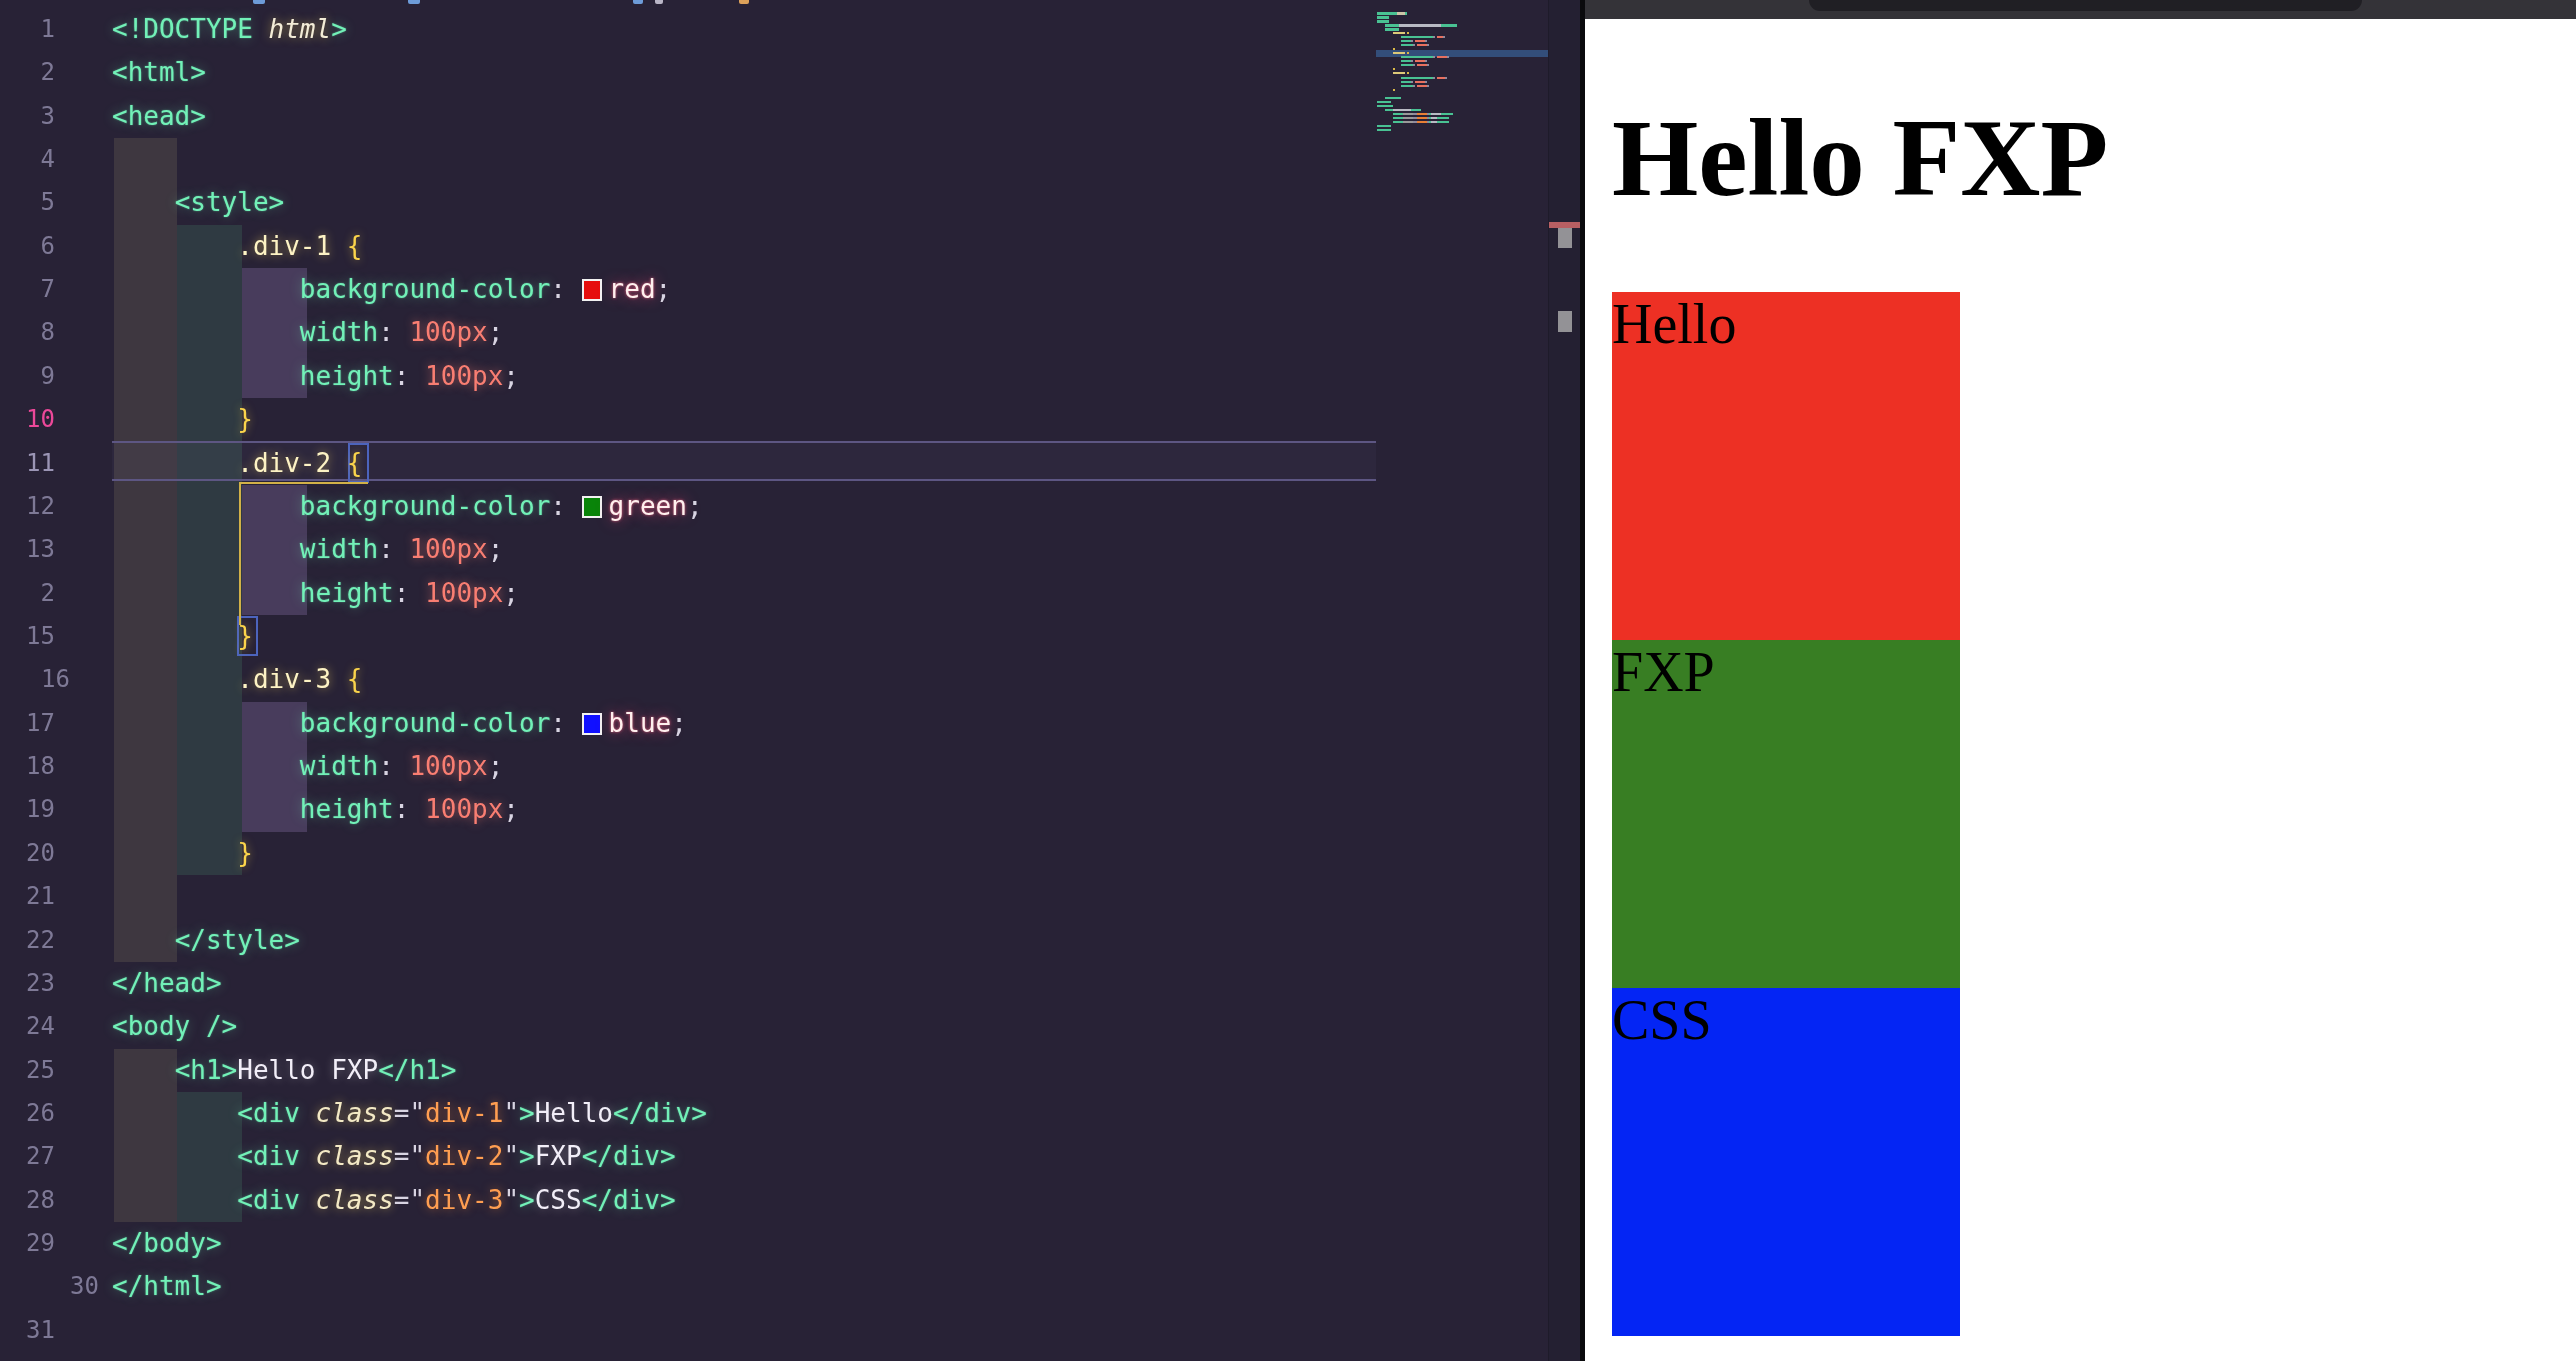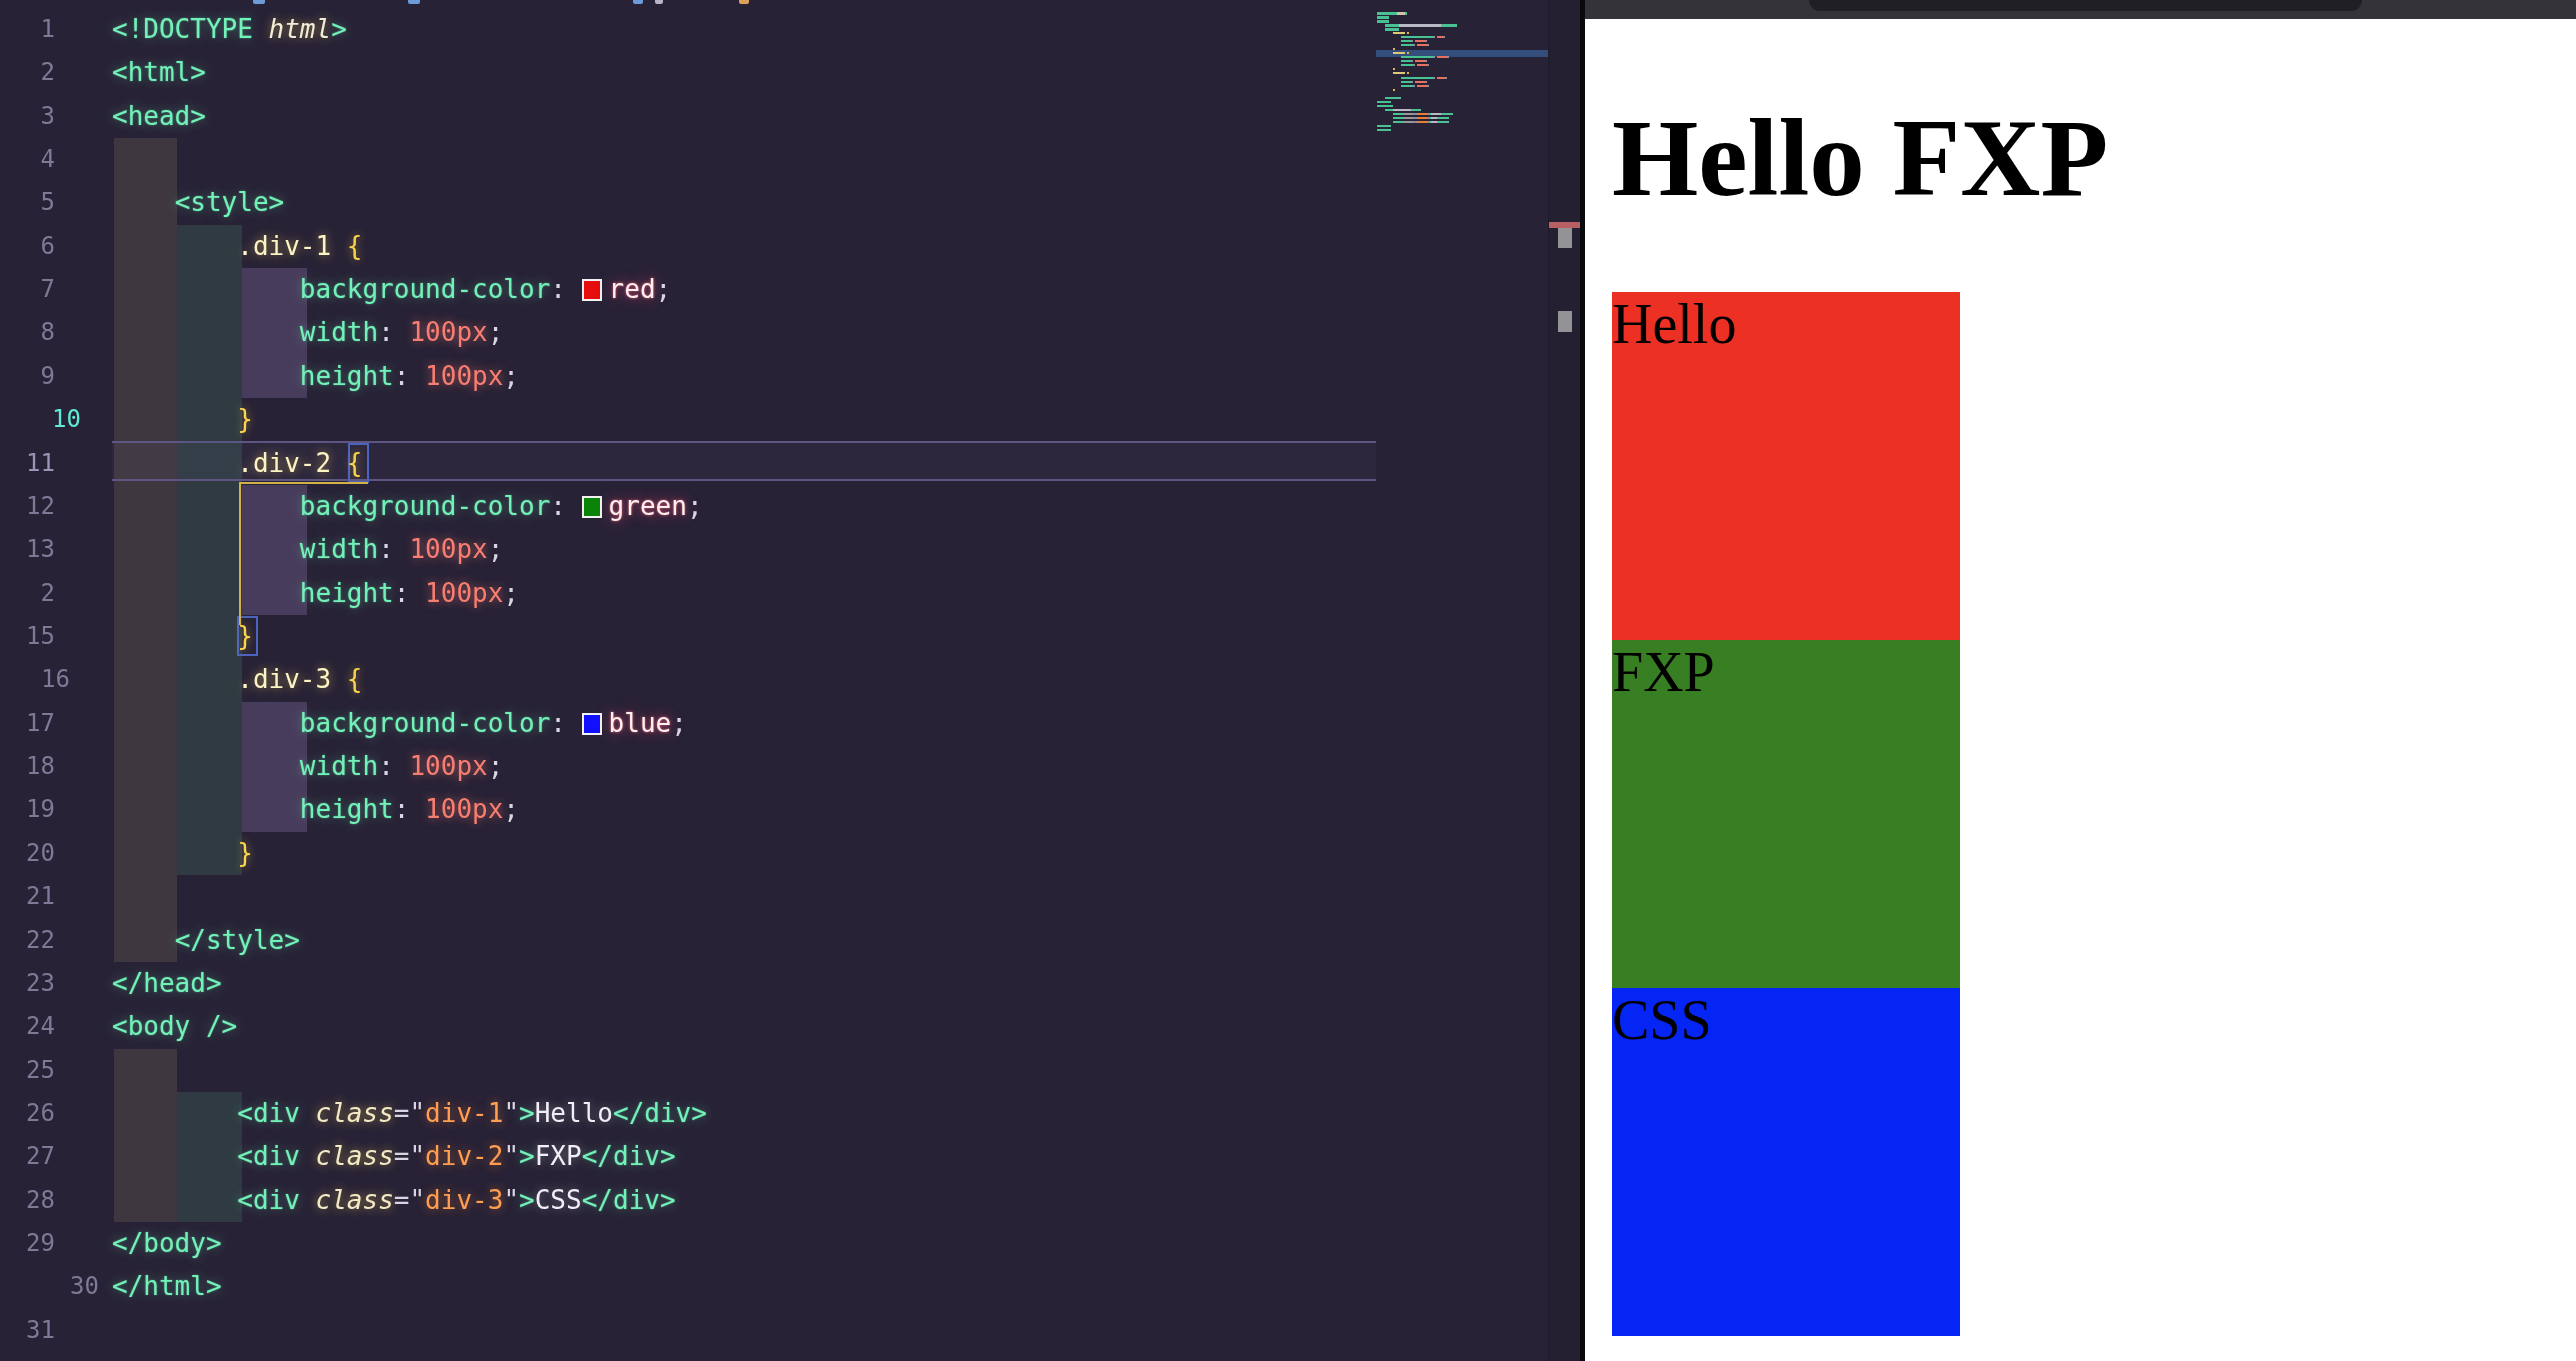--- a/index.html
+++ b/index.html
@@ -66,36 +66,36 @@
     <div id="code-layer">
         <div class="code-line" style="top: 8px; height: 43px; line-height: 43px;"><span class="gutter-num" style="color: rgb(126, 121, 150);">1</span><span class="code-text"><span class="tok-tag">&lt;!DOCTYPE </span><span class="tok-doctype">html</span><span class="tok-tag">&gt;</span></span></div>
         <div class="code-line" style="top: 51px; height: 43px; line-height: 43px;"><span class="gutter-num" style="color: rgb(126, 121, 150);">2</span><span class="code-text"><span class="tok-tag">&lt;html&gt;</span></span></div>
         <div class="code-line" style="top: 95px; height: 43px; line-height: 43px;"><span class="gutter-num" style="color: rgb(126, 121, 150);">3</span><span class="code-text"><span class="tok-tag">&lt;head&gt;</span></span></div>
         <div class="code-line" style="top: 138px; height: 43px; line-height: 43px;"><span class="gutter-num" style="color: rgb(126, 121, 150);">4</span></div>
         <div class="code-line" style="top: 181px; height: 43px; line-height: 43px;"><span class="gutter-num" style="color: rgb(126, 121, 150);">5</span><span class="code-text"><span class="tok-sp">    </span><span class="tok-tag">&lt;style&gt;</span></span></div>
         <div class="code-line" style="top: 225px; height: 43px; line-height: 43px;"><span class="gutter-num" style="color: rgb(126, 121, 150);">6</span><span class="code-text"><span class="tok-sp">        </span><span class="tok-sel">.div-1</span><span class="tok-sp"> </span><span class="tok-brace">{</span></span></div>
         <div class="code-line" style="top: 268px; height: 43px; line-height: 43px;"><span class="gutter-num" style="color: rgb(126, 121, 150);">7</span><span class="code-text"><span class="tok-sp">            </span><span class="tok-prop">background-color</span><span class="tok-pun">:</span><span class="tok-sp"> </span><span class="swatch" style="background: rgb(230, 13, 13);"></span><span class="tok-val">red</span><span class="tok-pun">;</span></span></div>
         <div class="code-line" style="top: 311px; height: 43px; line-height: 43px;"><span class="gutter-num" style="color: rgb(126, 121, 150);">8</span><span class="code-text"><span class="tok-sp">            </span><span class="tok-prop">width</span><span class="tok-pun">:</span><span class="tok-sp"> </span><span class="tok-num">100px</span><span class="tok-pun">;</span></span></div>
         <div class="code-line" style="top: 355px; height: 43px; line-height: 43px;"><span class="gutter-num" style="color: rgb(126, 121, 150);">9</span><span class="code-text"><span class="tok-sp">            </span><span class="tok-prop">height</span><span class="tok-pun">:</span><span class="tok-sp"> </span><span class="tok-num">100px</span><span class="tok-pun">;</span></span></div>
-        <div class="code-line" style="top: 398px; height: 43px; line-height: 43px;"><span class="gutter-num" style="color: #5eead4; margin-left: 26px;">10</span><span class="code-text"><span class="tok-sp">        </span><span class="tok-brace">}</span></span></div>
+        <div class="code-line" style="top: 398px; height: 43px; line-height: 43px;"><span class="gutter-num" style="color: #ec4899;">10</span><span class="code-text"><span class="tok-sp">        </span><span class="tok-brace">}</span></span></div>
         <div class="code-line" style="top: 442px; height: 43px; line-height: 43px;"><span class="gutter-num" style="color: rgb(155, 149, 181);">11</span><span class="code-text"><span class="tok-sp">        </span><span class="tok-sel">.div-2</span><span class="tok-sp"> </span><span class="tok-brace">{</span></span></div>
         <div class="code-line" style="top: 485px; height: 43px; line-height: 43px;"><span class="gutter-num" style="color: rgb(126, 121, 150);">12</span><span class="code-text"><span class="tok-sp">            </span><span class="tok-prop">background-color</span><span class="tok-pun">:</span><span class="tok-sp"> </span><span class="swatch" style="background: rgb(9, 132, 9);"></span><span class="tok-val">green</span><span class="tok-pun">;</span></span></div>
         <div class="code-line" style="top: 528px; height: 43px; line-height: 43px;"><span class="gutter-num" style="color: rgb(126, 121, 150);">13</span><span class="code-text"><span class="tok-sp">            </span><span class="tok-prop">width</span><span class="tok-pun">:</span><span class="tok-sp"> </span><span class="tok-num">100px</span><span class="tok-pun">;</span></span></div>
         <div class="code-line" style="top: 572px; height: 43px; line-height: 43px;"><span class="gutter-num" style="color: rgb(126, 121, 150);">2</span><span class="code-text"><span class="tok-sp">            </span><span class="tok-prop">height</span><span class="tok-pun">:</span><span class="tok-sp"> </span><span class="tok-num">100px</span><span class="tok-pun">;</span></span></div>
         <div class="code-line" style="top: 615px; height: 43px; line-height: 43px;"><span class="gutter-num" style="color: rgb(126, 121, 150);">15</span><span class="code-text"><span class="tok-sp">        </span><span class="tok-brace">}</span></span></div>
         <div class="code-line" style="top: 658px; height: 43px; line-height: 43px;"><span class="gutter-num" style="color: rgb(126, 121, 150); padding-left: 15px;">16</span><span class="code-text"><span class="tok-sp">        </span><span class="tok-sel">.div-3</span><span class="tok-sp"> </span><span class="tok-brace">{</span></span></div>
         <div class="code-line" style="top: 702px; height: 43px; line-height: 43px;"><span class="gutter-num" style="color: rgb(126, 121, 150);">17</span><span class="code-text"><span class="tok-sp">            </span><span class="tok-prop">background-color</span><span class="tok-pun">:</span><span class="tok-sp"> </span><span class="swatch" style="background: rgb(16, 16, 255);"></span><span class="tok-val">blue</span><span class="tok-pun">;</span></span></div>
         <div class="code-line" style="top: 745px; height: 43px; line-height: 43px;"><span class="gutter-num" style="color: rgb(126, 121, 150);">18</span><span class="code-text"><span class="tok-sp">            </span><span class="tok-prop">width</span><span class="tok-pun">:</span><span class="tok-sp"> </span><span class="tok-num">100px</span><span class="tok-pun">;</span></span></div>
         <div class="code-line" style="top: 788px; height: 43px; line-height: 43px;"><span class="gutter-num" style="color: rgb(126, 121, 150);">19</span><span class="code-text"><span class="tok-sp">            </span><span class="tok-prop">height</span><span class="tok-pun">:</span><span class="tok-sp"> </span><span class="tok-num">100px</span><span class="tok-pun">;</span></span></div>
         <div class="code-line" style="top: 832px; height: 43px; line-height: 43px;"><span class="gutter-num" style="color: rgb(126, 121, 150);">20</span><span class="code-text"><span class="tok-sp">        </span><span class="tok-brace">}</span></span></div>
         <div class="code-line" style="top: 875px; height: 43px; line-height: 43px;"><span class="gutter-num" style="color: rgb(126, 121, 150);">21</span><span class="code-text"></span></div>
         <div class="code-line" style="top: 919px; height: 43px; line-height: 43px;"><span class="gutter-num" style="color: rgb(126, 121, 150);">22</span><span class="code-text"><span class="tok-sp">    </span><span class="tok-tag">&lt;/style&gt;</span></span></div>
         <div class="code-line" style="top: 962px; height: 43px; line-height: 43px; text-decoration: underline;"><span class="gutter-num" style="color: rgb(126, 121, 150);">23</span><span class="code-text"><span class="tok-tag">&lt;/head&gt;</span></span></div>
         <div class="code-line" style="top: 1005px; height: 43px; line-height: 43px;"><span class="gutter-num" style="color: rgb(126, 121, 150);">24</span><span class="code-text"><span class="tok-tag">&lt;body /&gt;</span></span></div>
-        <div class="code-line" style="top: 1049px; height: 43px; line-height: 43px;"><span class="gutter-num" style="color: rgb(126, 121, 150);">25</span></div>
+        <div class="code-line" style="top: 1049px; height: 43px; line-height: 43px;"><span class="gutter-num" style="color: rgb(126, 121, 150);">25</span><span class="code-text"><span class="tok-sp">    </span><span class="tok-tag">&lt;h1&gt;</span><span class="tok-text">Hello FXP</span><span class="tok-tag">&lt;/h1&gt;</span></span></div>
         <div class="code-line" style="top: 1092px; height: 43px; line-height: 43px;"><span class="gutter-num" style="color: rgb(126, 121, 150);">26</span><span class="code-text"><span class="tok-sp">        </span><span class="tok-tag">&lt;div </span><span class="tok-attr">class</span><span class="tok-pun">=</span><span class="tok-pun">"</span><span class="tok-str">div-1</span><span class="tok-pun">"</span><span class="tok-tag">&gt;</span><span class="tok-text">Hello</span><span class="tok-tag">&lt;/div&gt;</span></span></div>
         <div class="code-line" style="top: 1135px; height: 43px; line-height: 43px;"><span class="gutter-num" style="color: rgb(126, 121, 150);">27</span><span class="code-text"><span class="tok-sp">        </span><span class="tok-tag">&lt;div </span><span class="tok-attr">class</span><span class="tok-pun">=</span><span class="tok-pun">"</span><span class="tok-str">div-2</span><span class="tok-pun">"</span><span class="tok-tag">&gt;</span><span class="tok-text">FXP</span><span class="tok-tag">&lt;/div&gt;</span></span></div>
         <div class="code-line" style="top: 1179px; height: 43px; line-height: 43px;"><span class="gutter-num" style="color: rgb(126, 121, 150);">28</span><span class="code-text"><span class="tok-sp">        </span><span class="tok-tag">&lt;div </span><span class="tok-attr">class</span><span class="tok-pun">=</span><span class="tok-pun">"</span><span class="tok-str">div-3</span><span class="tok-pun">"</span><span class="tok-tag">&gt;</span><span class="tok-text">CSS</span><span class="tok-tag">&lt;/div&gt;</span></span></div>
         <div class="code-line" style="top: 1222px; height: 43px; line-height: 43px;"><span class="gutter-num" style="color: rgb(126, 121, 150);">29</span><span class="code-text"><span class="tok-tag">&lt;/body&gt;</span></span></div>
         <div class="code-line" style="top: 1265px; height: 43px; line-height: 43px;"><span class="gutter-num" style="color: rgb(126, 121, 150); margin-left: 44px;">30</span><span class="code-text"><span class="tok-tag">&lt;/html&gt;</span></span></div>
         <div class="code-line" style="top: 1309px; height: 43px; line-height: 43px;"><span class="gutter-num" style="color: rgb(126, 121, 150);">31</span><span class="code-text"></span></div>
         <div class="code-line" style="top: 1352px; height: 43px; line-height: 43px;"><span class="gutter-num" style="color: rgb(126, 121, 150);">32</span><span class="code-text"></span></div>
       </div>
     <div id="cutoff-layer">
         <div class="deco" style="left: 253px; top: 0px; width: 12px; height: 4px; background: rgb(109, 155, 216); border-radius: 0px 0px 2px 2px;"></div>

